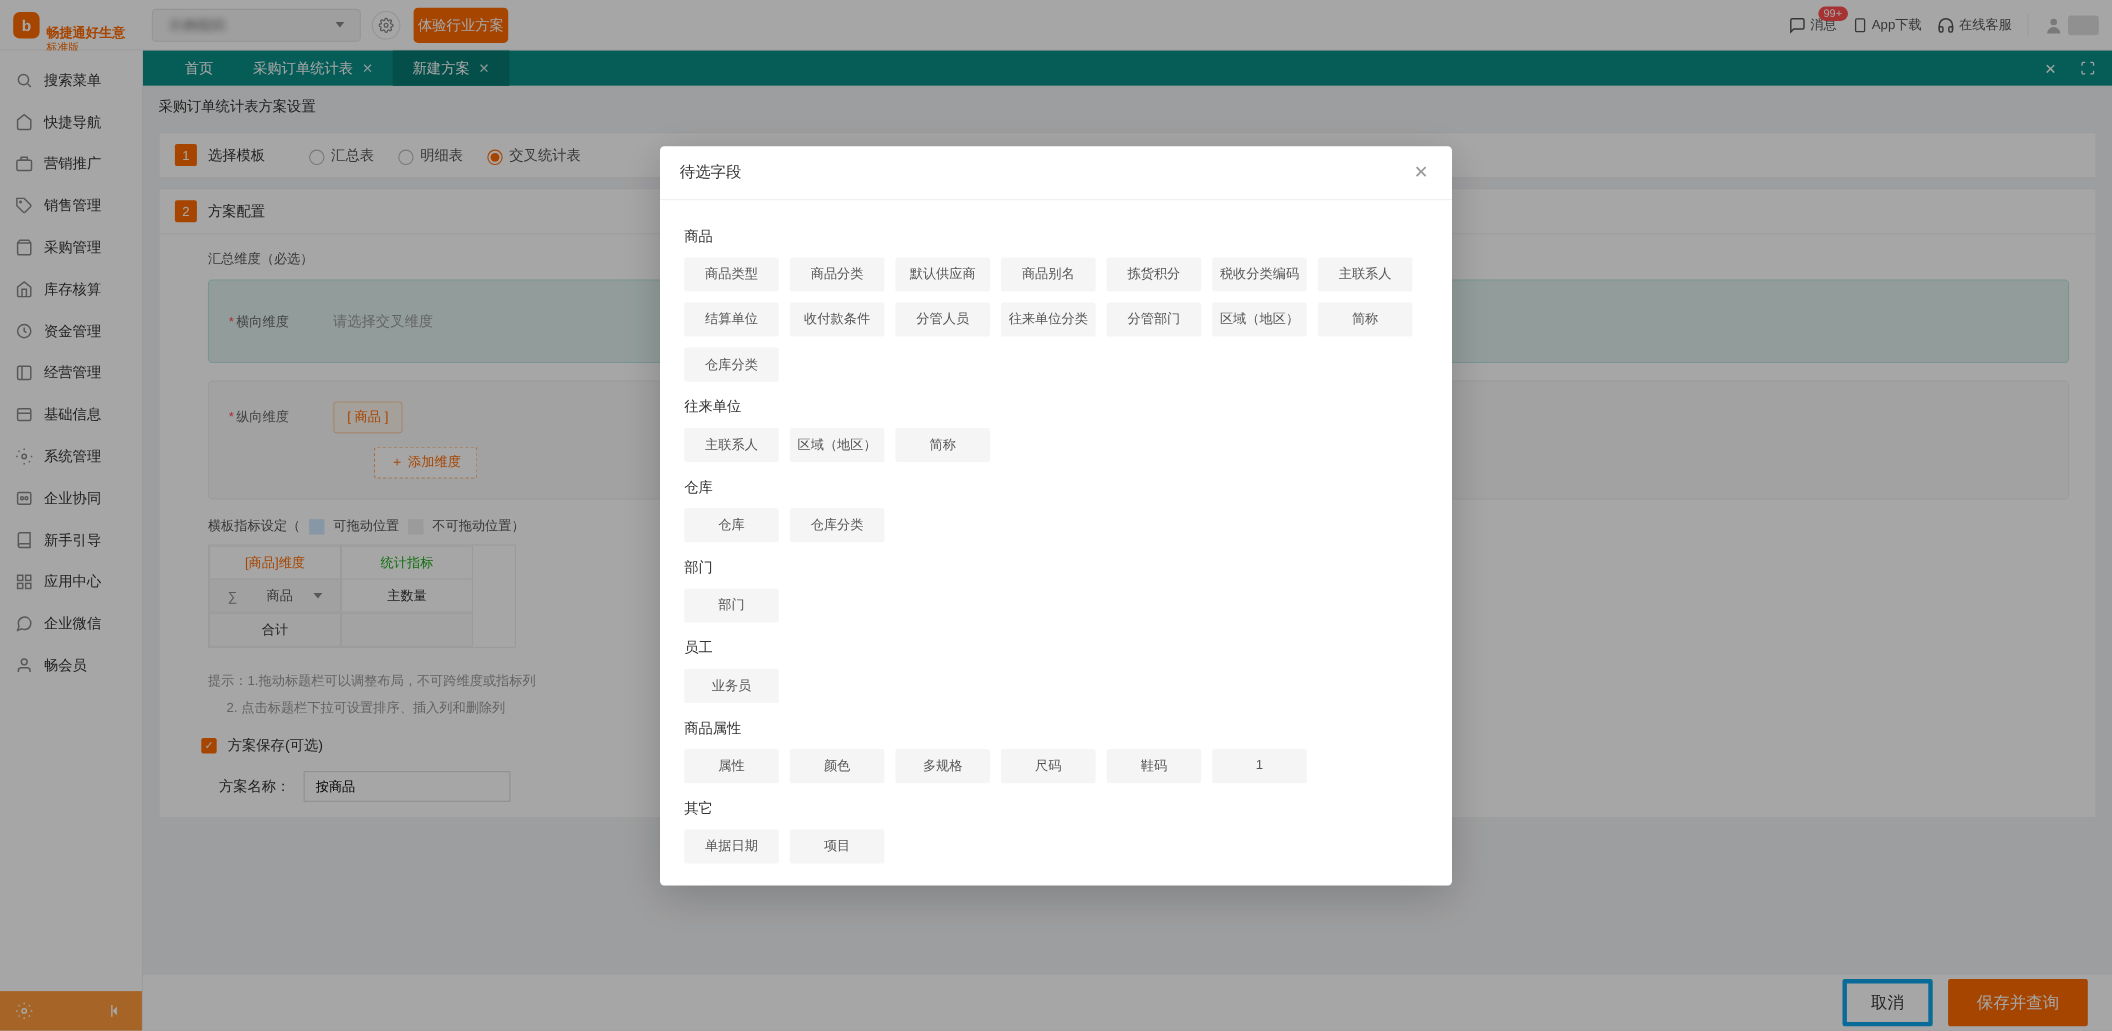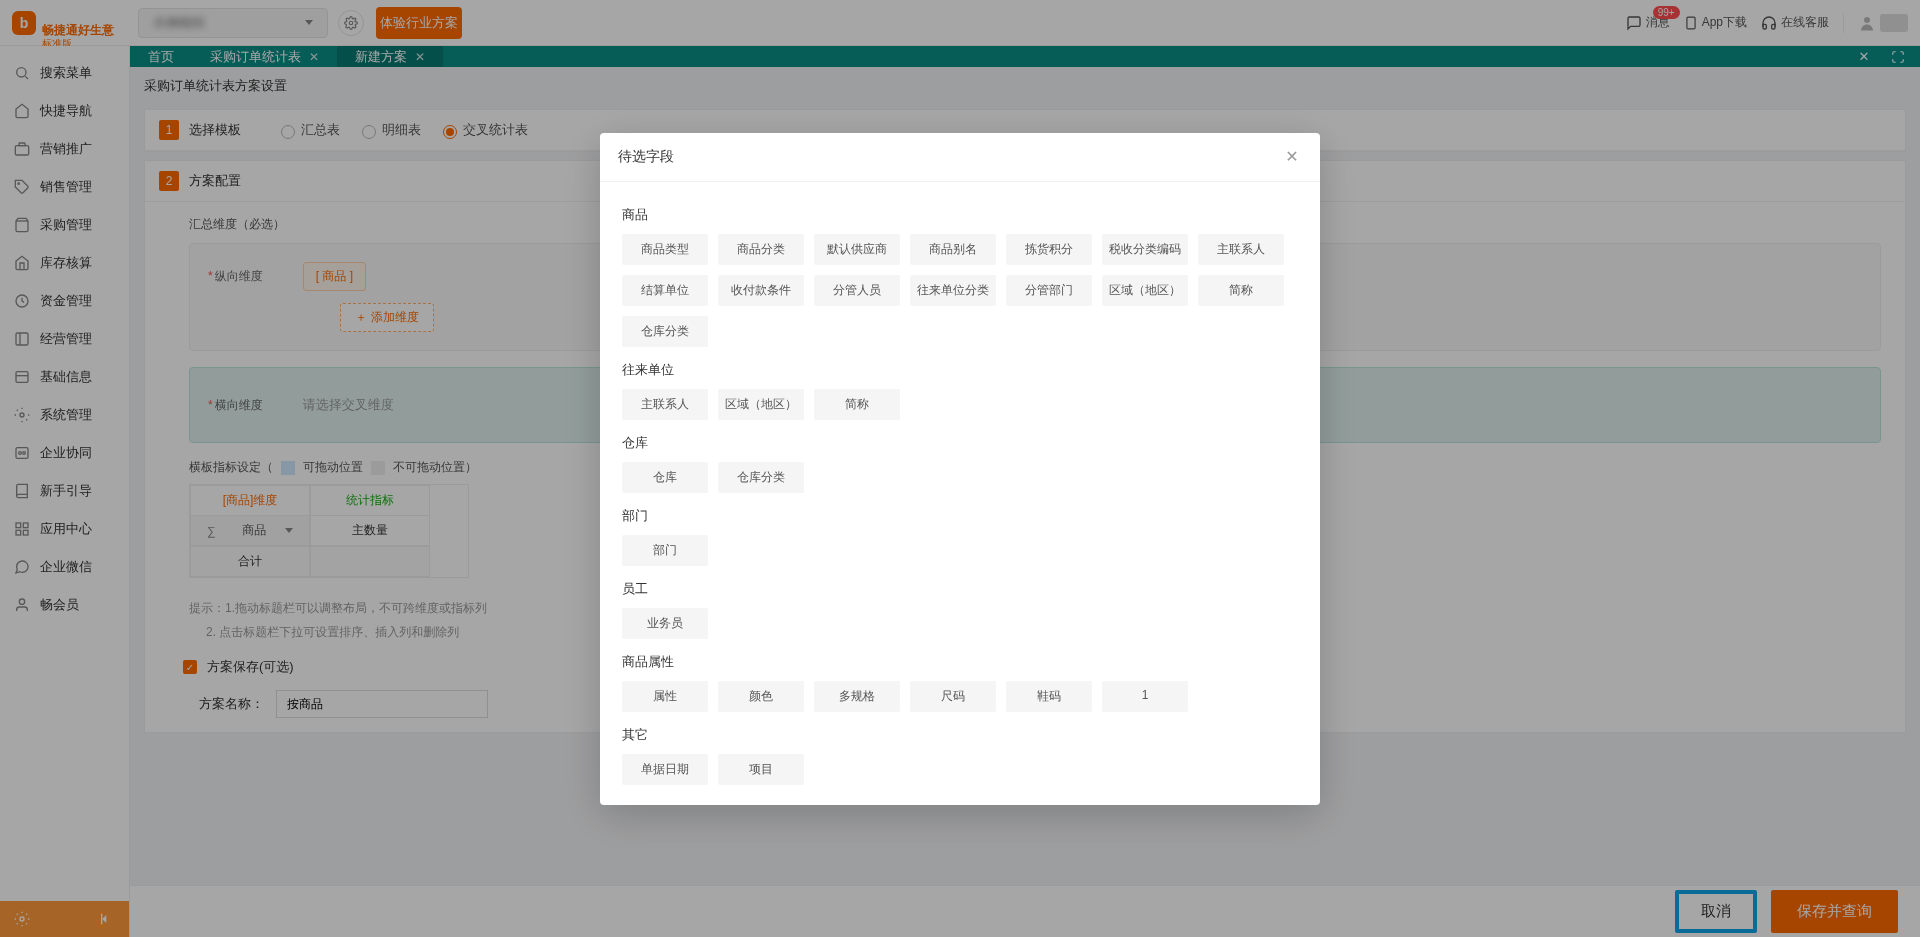--- a/index.html
+++ b/index.html
@@ -29,21 +29,21 @@
 
     
     .sidebar { width: 130px; background: #fff; border-right: 1px solid #eee; display: flex; flex-direction: column; }
     .side-list { flex: 1; padding-top: 8px; overflow: auto; }
     .side-item { display: flex; align-items: center; gap: 10px; padding: 10px 14px; color: #333; cursor: pointer; font-size: 13px; }
     .side-icon { width: 16px; height: 16px; display: inline-flex; align-items: center; justify-content: center; color: #888; }
     .side-foot { height: 36px; background: #ff9a3c; display: flex; align-items: center; justify-content: space-between; padding: 0 14px; color: #fff; }
 
     
     .main { flex: 1; display: flex; flex-direction: column; min-width: 0; background: #f2f3f5; }
-    .tabbar { height: 21px; background: #0a8f87; color: #fff; display: flex; align-items: stretch; }
+    .tabbar { height: 32px; background: #0a8f87; color: #fff; display: flex; align-items: stretch; padding-left: 20px; }
     .tab { display: flex; align-items: center; padding: 0 18px; gap: 8px; cursor: pointer; position: relative; font-size: 13px; }
     .tab.active { background: #087a73; }
     .tab .close { font-size: 12px; opacity: 0.8; }
     .tabbar-right { margin-left: auto; display: flex; align-items: center; gap: 10px; padding-right: 10px; }
     .tb-iconbtn { width: 24px; height: 24px; display: flex; align-items: center; justify-content: center; color: #fff; cursor: pointer; }
 
     .crumb-row { padding: 10px 14px 6px; font-size: 13px; color: #333; background: #f2f3f5; }
     .page { padding: 0 14px 10px; flex: 1; overflow: auto; background: #f2f3f5; }
 
     .step-card { background: #fff; border: 1px solid #eee; margin-top: 8px; }
@@ -78,21 +78,21 @@
     .mt-h2 { color: #1aad19; background: #fff; border-bottom: none; }
     .mt-sel { background: #f7f7f7; display: flex; align-items: center; justify-content: space-between; color: #555; }
     .mt-sigma { color: #888; margin-right: 8px; }
     .mt-caret { width: 0; height: 0; border-left: 4px solid transparent; border-right: 4px solid transparent; border-top: 5px solid #888; }
 
     .hints { margin: 18px 0 4px 20px; color: #999; font-size: 12px; line-height: 2; }
 
     .save-row { display: flex; align-items: center; gap: 10px; margin-top: 14px; padding-left: 14px; }
     .chk { width: 14px; height: 14px; background: #ff6a00; border-radius: 2px; display: inline-flex; align-items: center; justify-content: center; color: #fff; font-size: 10px; }
     .name-row { display: flex; align-items: center; gap: 12px; margin-top: 14px; padding-left: 30px; }
-    .name-row input { border: 1px solid #ddd; padding: 6px 10px; width: 212px; font-size: 12px; }
+    .name-row input { border: 1px solid #ddd; padding: 6px 10px; width: 188px; font-size: 12px; }
 
     .footer-bar { height: 52px; background: #fff; border-top: 1px solid #eee; display: flex; align-items: center; justify-content: flex-end; gap: 14px; padding: 0 22px; }
     .btn { border: 4px solid #0ea5e9; background: #fff; padding: 8px 22px; font-size: 15px; cursor: pointer; border-radius: 2px; color: #333; }
     .btn.primary { background: #ff6a00; border-color: #ff6a00; color: #fff; }
 
     
     .overlay-dim { position: fixed; inset: 0; background: rgba(0,0,0,0.35); z-index: 50; }
 
     
     .modal { position: fixed; left: 50%; top: 50%; transform: translate(-50%, -50%); width: 720px; max-height: 78vh; background: #fff; border-radius: 4px; box-shadow: 0 10px 40px rgba(0,0,0,0.2); z-index: 60; display: flex; flex-direction: column; }
@@ -371,38 +371,38 @@
       </div>
 
       <div class="step-card">
         <div class="step-hd">
           <span class="step-num">2</span>
           <span>方案配置</span>
         </div>
         <div class="cfg-body">
           <div class="cfg-label">汇总维度（必选）</div>
 
+          <div class="dim-box cross">
+            <div class="dim-row">
+              <span class="dim-caption"><span class="req">*</span><span>横向维度</span></span>
+              <span class="h-placeholder">请选择交叉维度</span>
+            </div>
+          </div>
+
           <div class="dim-box">
             <div class="dim-row">
               <span class="dim-caption"><span class="req">*</span><span>纵向维度</span></span>
               <div class="tag-list">
                 <span class="tag-chip">[ 商品 ]</span>
               </div>
             </div>
             <div class="add-dim">
                 <span>＋</span>
                 <span>添加维度</span>
               </div>
-          </div>
-
-          <div class="dim-box cross">
-            <div class="dim-row">
-              <span class="dim-caption"><span class="req">*</span><span>横向维度</span></span>
-              <span class="h-placeholder">请选择交叉维度</span>
-            </div>
           </div>
 
           <div class="legend">
             <span>横板指标设定（</span>
             <span class="lg-sq"></span>
             <span>可拖动位置</span>
             <span class="lg-sq grey"></span>
             <span>不可拖动位置）</span>
           </div>
 

